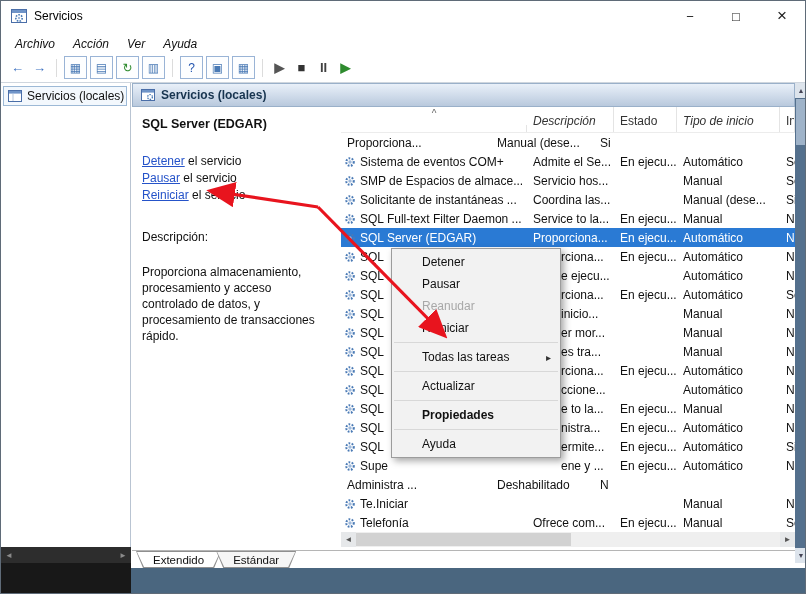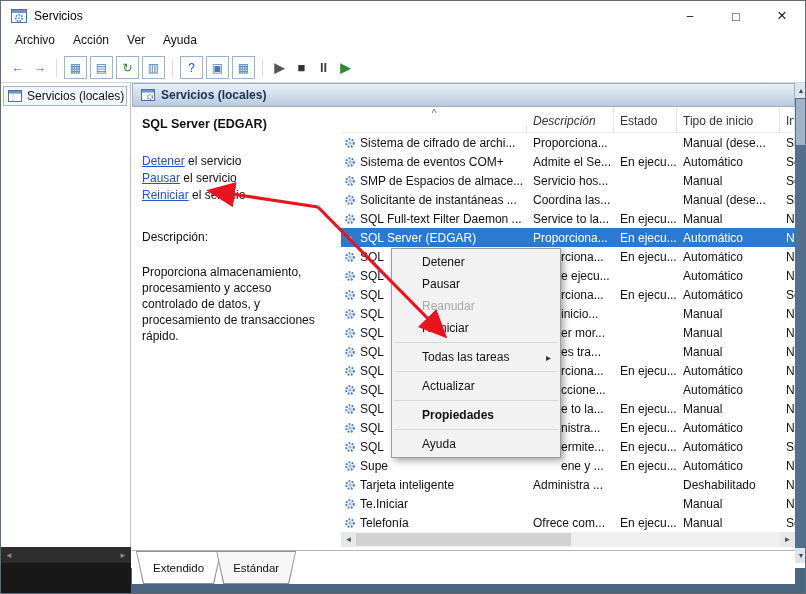--- a/index.html
+++ b/index.html
@@ -8,21 +8,21 @@
 
   
   .titlebar{position:absolute;left:0;top:0;right:0;height:30px;background:#fff;}
   .app-icon{position:absolute;left:10px;top:7px;width:16px;height:16px;}
   .title-text{position:absolute;left:33px;top:8px;font-size:12px;color:#000;}
   .win-controls{position:absolute;right:0;top:0;height:30px;display:flex;}
   .win-btn{width:46px;height:30px;display:flex;align-items:center;justify-content:center;font-size:13px;color:#1a1a1a;}
   .win-btn.close{font-size:17px;}
 
   
-  .menubar{position:absolute;top:30px;left:0;right:0;height:22px;display:flex;align-items:flex-start;padding-left:5px;background:#fff;}
+  .menubar{position:absolute;top:30px;left:0;right:0;height:22px;display:flex;align-items:flex-end;padding-left:5px;background:#fff;font-style:italic;}
   .menu-item{padding:2px 9px;}
 
   
   .toolbar{position:absolute;top:52px;left:0;right:0;height:29px;border-bottom:1px solid #cfd6de;display:flex;align-items:center;padding-left:7px;gap:3px;background:#fff;}
   .tbtn{min-width:19px;height:20px;display:flex;align-items:center;justify-content:center;font-size:13px;font-weight:bold;}
   .tbtn.boxed{width:21px;height:21px;border:1px solid #9ab4d6;background:#fdfeff;font-size:12px;font-weight:normal;}
   .tsep{width:1px;height:18px;background:#dcdcdc;margin:0 4px;}
 
   
   .tree{position:absolute;left:0;top:82px;width:130px;height:464px;background:#fff;border-right:1px solid #b9c4d2;box-sizing:border-box;}
@@ -40,21 +40,21 @@
   .info-title{font-weight:bold;font-size:12.5px;}
   .info-actions{margin-top:22px;line-height:17px;}
   .action-link{color:#2553c9;text-decoration:underline;}
   .info-desc-label{margin-top:26px;}
   .info-desc{margin-top:20px;width:188px;line-height:16px;}
 
   
   .list{position:absolute;left:340px;top:106px;width:454px;height:440px;background:#fff;overflow:hidden;}
   .list-header{position:absolute;left:0;top:0;width:100%;height:26px;display:flex;border-bottom:1px solid #ececec;box-sizing:border-box;}
   .hcell{display:flex;align-items:flex-end;padding:0 0 4px 6px;border-right:1px solid #e4e4e4;color:#333;white-space:nowrap;overflow:hidden;box-sizing:border-box;}
-  .hcell.c0{width:186px;margin-top:18px;} .hcell.c1{width:87px;font-style:italic;} .hcell.c2{width:63px;} .hcell.c3{width:103px;} .hcell.c4{flex:1;}
+  .hcell.c0{width:186px;margin-top:18px;} .hcell.c1{width:87px;font-style:italic;} .hcell.c2{width:63px;} .hcell.c3{width:103px;font-style:italic;} .hcell.c4{flex:1;}
   .sort-caret{position:absolute;left:86px;top:1px;width:14px;text-align:center;font-size:10px;color:#666;}
   .rows{position:absolute;left:0;top:26px;width:100%;}
   .row{display:flex;height:19px;align-items:center;white-space:nowrap;}
   .row.selected{background:#2a7ad4;color:#fff;}
   .cell{overflow:hidden;white-space:nowrap;height:100%;display:flex;align-items:center;box-sizing:border-box;}
   .cell.c0{width:186px;padding-left:3px;gap:4px;}
   .cell.c1{width:87px;padding-left:6px;}
   .cell.c2{width:63px;padding-left:6px;}
   .cell.c3{width:103px;padding-left:6px;}
   .cell.c4{flex:1;padding-left:6px;}
@@ -67,21 +67,21 @@
   .hs-btn.left{left:0;} .hs-btn.right{right:0;}
   .hs-thumb{position:absolute;left:15px;top:1px;width:215px;height:13px;background:#d2d2d2;}
 
   
   .vscroll{position:absolute;left:794px;top:82px;width:12px;height:480px;background:#54708d;}
   .vs-btn{position:absolute;left:0;width:12px;height:15px;background:#dde4ec;color:#445;font-size:7px;display:flex;align-items:center;justify-content:center;}
   .vs-btn.up{top:0;} .vs-btn.down{bottom:0;}
   .vs-thumb{position:absolute;left:1px;top:16px;width:10px;height:46px;background:#9fb3c9;}
 
   
-  .tabsrow{position:absolute;left:131px;top:549px;width:663px;height:34px;background:#fff;border-top:1px solid #b5b5b5;display:flex;align-items:stretch;padding-left:4px;box-sizing:border-box;}
+  .tabsrow{position:absolute;left:131px;top:549px;width:663px;height:18px;background:#fff;border-top:1px solid #b5b5b5;display:flex;align-items:stretch;padding-left:4px;box-sizing:border-box;}
   .tab{position:relative;padding:0 17px;display:flex;align-items:center;font-size:11.5px;margin-right:-5px;}
   .tab-bg{position:absolute;inset:0;background:#8f8f8f;clip-path:polygon(0 0,100% 0,calc(100% - 7px) 100%,7px 100%);}
   .tab-bg::after{content:"";position:absolute;inset:1px;background:#f6f6f6;clip-path:polygon(0 0,100% 0,calc(100% - 7px) 100%,7px 100%);}
   .tab.selected .tab-bg::after{background:#fff;}
   .tab-label{position:relative;z-index:1;}
 
   
   .ctx{position:absolute;left:390px;top:247px;width:168px;background:#f2f2f2;border:1px solid #9c9c9c;box-shadow:3px 3px 7px rgba(0,0,0,0.35);padding:2px 0;z-index:40;}
   .ctx-item{height:22px;display:flex;align-items:center;padding-left:30px;position:relative;color:#111;}
   .ctx-item.disabled{color:#a8a8a8;}
@@ -179,29 +179,20 @@
     <div class="list-header">
         <div class="hcell c0">Nombre</div>
         <div class="hcell c1">Descripción</div>
         <div class="hcell c2">Estado</div>
         <div class="hcell c3">Tipo de inicio</div>
         <div class="hcell c4">In</div>
       </div>
     <span class="sort-caret">^</span>
     <div class="rows">
         <div class="row">
-          <div class="cell c0">
-            <span class="gear">
-              <svg width="12" height="12" viewBox="0 0 16 16">
-                <circle cx="8" cy="8" r="5" fill="none" stroke="#4a7ab5" stroke-width="2.8" stroke-dasharray="2.3 1.9"></circle>
-                <circle cx="8" cy="8" r="2.3" fill="#9fb9da"></circle>
-              </svg>
-            </span>
-            <span>Sistema de cifrado de archi...</span>
-          </div>
           <div class="cell c1">Proporciona...</div>
           <div class="cell c2"></div>
           <div class="cell c3">Manual (dese...</div>
           <div class="cell c4">Si</div>
         </div>
         <div class="row">
           <div class="cell c0">
             <span class="gear">
               <svg width="12" height="12" viewBox="0 0 16 16">
                 <circle cx="8" cy="8" r="5" fill="none" stroke="#4a7ab5" stroke-width="2.8" stroke-dasharray="2.3 1.9"></circle>
@@ -449,29 +440,20 @@
               </svg>
             </span>
             <span>Supe</span>
           </div>
           <div class="cell c1">ene y ...</div>
           <div class="cell c2">En ejecu...</div>
           <div class="cell c3">Automático</div>
           <div class="cell c4">N</div>
         </div>
         <div class="row">
-          <div class="cell c0">
-            <span class="gear">
-              <svg width="12" height="12" viewBox="0 0 16 16">
-                <circle cx="8" cy="8" r="5" fill="none" stroke="#4a7ab5" stroke-width="2.8" stroke-dasharray="2.3 1.9"></circle>
-                <circle cx="8" cy="8" r="2.3" fill="#9fb9da"></circle>
-              </svg>
-            </span>
-            <span>Tarjeta inteligente</span>
-          </div>
           <div class="cell c1">Administra ...</div>
           <div class="cell c2"></div>
           <div class="cell c3">Deshabilitado</div>
           <div class="cell c4">N</div>
         </div>
         <div class="row">
           <div class="cell c0">
             <span class="gear">
               <svg width="12" height="12" viewBox="0 0 16 16">
                 <circle cx="8" cy="8" r="5" fill="none" stroke="#4a7ab5" stroke-width="2.8" stroke-dasharray="2.3 1.9"></circle>

